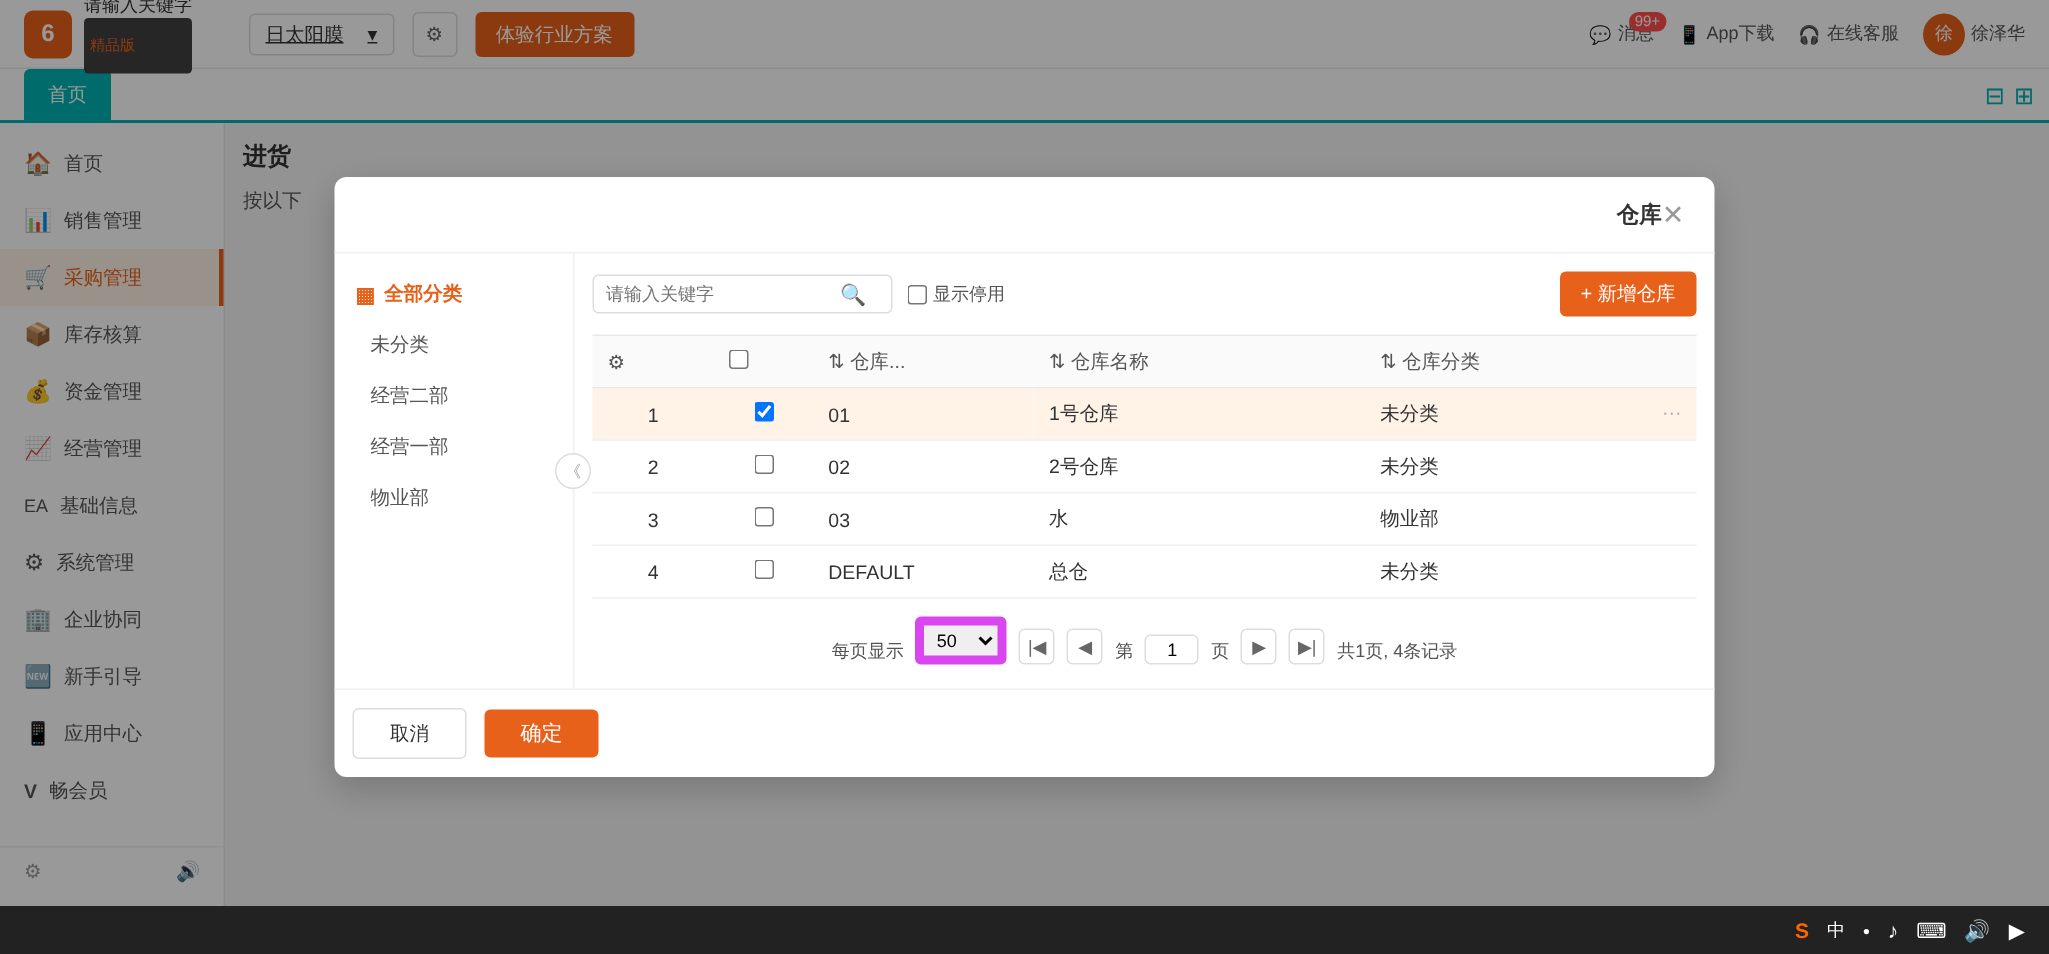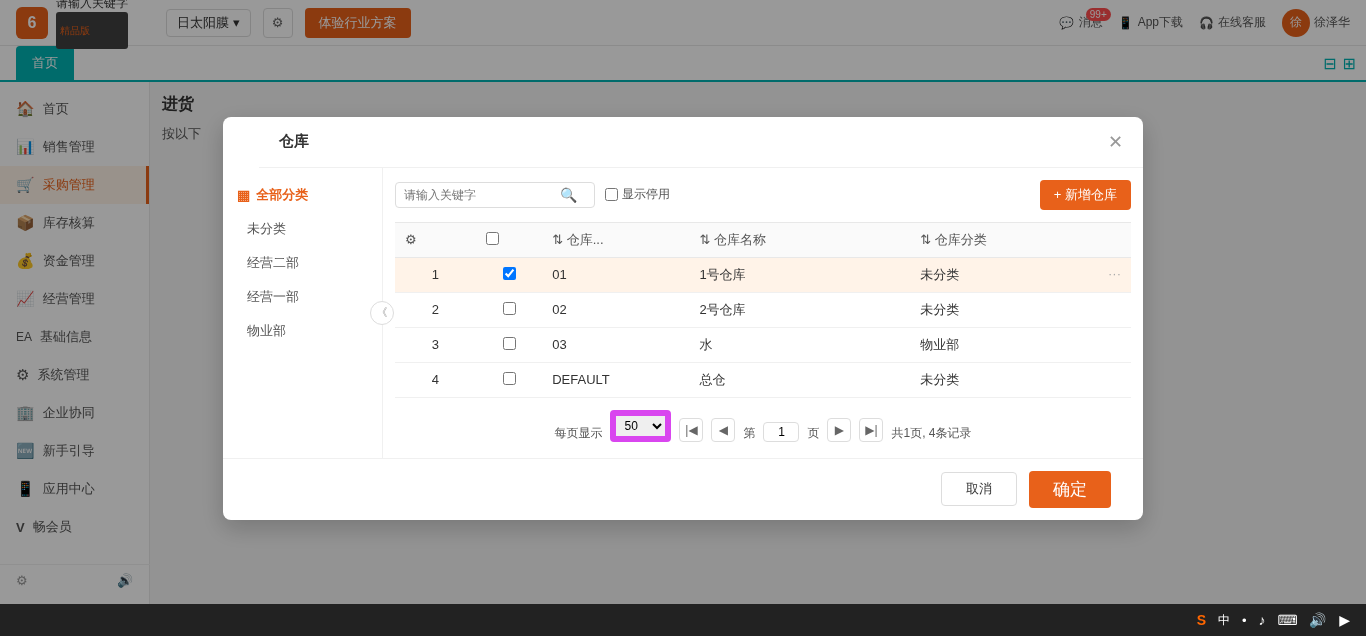--- a/index.html
+++ b/index.html
@@ -31,23 +31,23 @@
     }
     .logo-text { font-size: 12px; color: #333; line-height: 1.3; }
     .logo-badge { font-size: 10px; color: #e8611a; background: #404040; padding: 12px 4px; border-radius: 3px; }
     .header-middle {
       flex: 1;
       display: flex;
       align-items: center;
       gap: 12px;
     }
     .store-selector {
-      display: flex; align-items: center; gap: 4px;
+      display: flex; align-items: center; gap: 16px;
       border: 1px solid #ddd; border-radius: 4px;
-      padding: 4px 10px; font-size: 13px; color: #333; cursor: pointer;
+      padding: 4px 10px; font-size: 13px; color: #333; cursor: pointer; text-decoration: underline;
     }
     .trial-btn {
       background: #e8611a; color: #fff;
       border: none; border-radius: 4px;
       padding: 6px 14px; font-size: 13px; cursor: pointer;
     }
     .gear-btn {
       width: 30px; height: 30px;
       border: 1px solid #ddd; border-radius: 4px;
       display: flex; align-items: center; justify-content: center; cursor: pointer;
@@ -128,24 +128,23 @@
     .modal {
       background: #fff;
       border-radius: 8px;
       width: 920px;
       max-height: 560px;
       display: flex;
       flex-direction: column;
       box-shadow: 0 8px 24px rgba(0,0,0,0.2);
     }
     .modal-header {
-      display: flex; align-items: center; justify-content: space-between;
+      display: flex; align-items: center; justify-content: flex-end;
       padding: 14px 20px;
       border-bottom: 1px solid #f0f0f0;
-      margin-left: 36px;
     }
     .modal-title { font-size: 15px; font-weight: bold; color: #333; }
     .modal-close { cursor: pointer; color: #999; font-size: 18px; }
     .modal-body {
       display: flex;
       flex: 1;
       overflow: hidden;
     }
 
     
@@ -230,31 +229,31 @@
       border: 6px solid #d946ef; border-radius: 4px; padding: 2px 4px; font-size: 12px;
     }
     .page-nav-btn {
       width: 24px; height: 24px; border: 1px solid #ddd; border-radius: 4px;
       background: #fff; cursor: pointer; display: flex; align-items: center; justify-content: center; font-size: 12px; color: #666;
     }
     .page-input { width: 36px; text-align: center; border: 1px solid #ddd; border-radius: 4px; padding: 2px 4px; font-size: 12px; }
 
     
     .modal-footer {
-      display: flex; align-items: center; justify-content: flex-end;
-      gap: 12px; padding: 12px 32px;
+      display: flex; align-items: center; justify-content: flex-start;
+      gap: 12px; padding: 12px 12px;
       border-top: 1px solid #f0f0f0;
     }
     .btn-cancel {
       padding: 7px 24px; border: 1px solid #ddd; background: #fff; color: #333;
       border-radius: 4px; cursor: pointer; font-size: 13px;
     }
     .btn-confirm {
       padding: 7px 24px; background: #e8611a; color: #fff;
-      border: none; border-radius: 4px; cursor: pointer; font-size: 17px;
+      border: none; border-radius: 4px; cursor: pointer; font-size: 14px;
     }
 
     
     .bottom-bar {
       position: fixed; bottom: 0; right: 0; left: 0; height: 32px;
       background: #222; display: flex; align-items: center; justify-content: flex-end;
       padding: 0 16px; gap: 12px; z-index: 200;
     }
   </style>
 </head>

